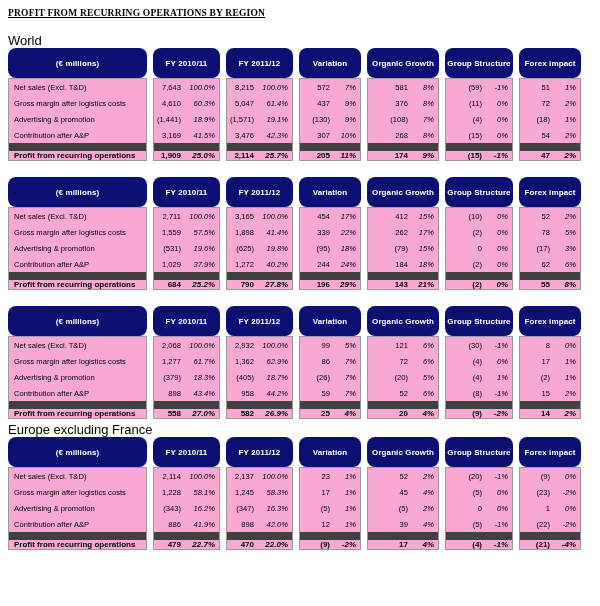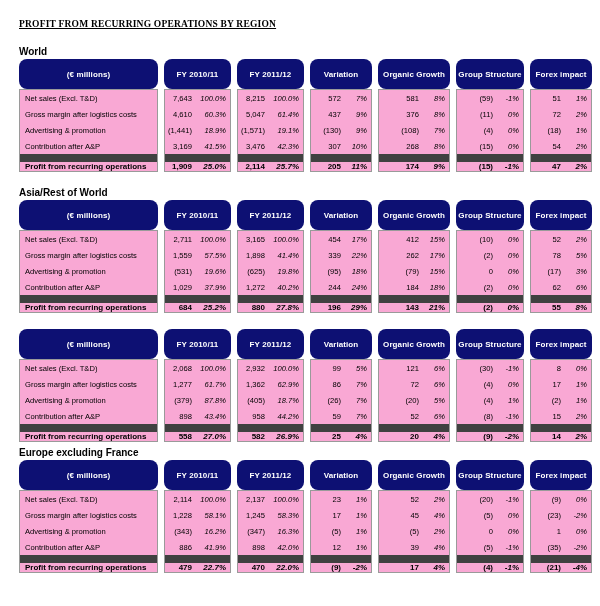--- a/index.html
+++ b/index.html
@@ -11,21 +11,21 @@
     width: 600px;
     height: 606px;
     font-family: "Liberation Sans", sans-serif;
     color: #000000;
     overflow: hidden;
   }
   .page {
     position: relative;
     width: 600px;
     height: 606px;
-    padding: 12px;
+    padding: 1px;
     box-sizing: border-box;
   }
 
   
   .doc-title {
     font-family: "Liberation Serif", serif;
     font-weight: bold;
     font-size: 9.5px;
     font-variant: small-caps;
     letter-spacing: 0.2px;
@@ -39,22 +39,22 @@
   .section {
     margin: 0 0 0 7px;
   }
   .section.s-world   { margin-top: 16px; }
   .section.s-asia    { margin-top: 16px; }
   .section.s-amer    { margin-top: 16px; }
   .section.s-europe  { margin-top: 6px; }
 
   .section-label {
     font-family: "Liberation Sans", sans-serif;
-    font-weight: bold;
-    font-size: 10px;
+    font-weight: normal;
+    font-size: 13px;
     line-height: 10px;
     margin-bottom: 2px;
     white-space: nowrap;
   }
 
   
   .tbl {
     display: grid;
     grid-template-columns:
       139px 6px
@@ -315,21 +315,20 @@
               <span class="p">2%</span>
             </div>
             <div class="row total">
               <span class="v">47</span>
               <span class="p">2%</span>
             </div>
           </div>
         </div>
       </div>
       <div class="section s-asia">
-        <div class="section-label">Asia/Rest of World</div>
         <div class="tbl">
           <div class="hcell">(€ millions)</div>
           <div class="gap hcell" style="background: rgb(255, 255, 255);"></div>
           <div class="hcell">FY 2010/11</div>
           <div class="gap hcell" style="background: rgb(255, 255, 255);"></div>
           <div class="hcell">FY 2011/12</div>
           <div class="gap hcell" style="background: rgb(255, 255, 255);"></div>
           <div class="hcell">Variation</div>
           <div class="gap hcell" style="background: rgb(255, 255, 255);"></div>
           <div class="hcell">Organic Growth</div>
@@ -389,21 +388,21 @@
             </div>
             <div class="row">
               <span class="v">(625)</span>
               <span class="p">19.8%</span>
             </div>
             <div class="row">
               <span class="v">1,272</span>
               <span class="p">40.2%</span>
             </div>
             <div class="row total">
-              <span class="v">880</span>
+              <span class="v">790</span>
               <span class="p">27.8%</span>
             </div>
           </div>
           <div class="gap"></div>
           <div class="bcell first num-col narrow">
             <div class="row">
               <span class="v">454</span>
               <span class="p">17%</span>
             </div>
             <div class="row">
@@ -531,21 +530,21 @@
             <div class="row">
               <span class="v">2,068</span>
               <span class="p">100.0%</span>
             </div>
             <div class="row">
               <span class="v">1,277</span>
               <span class="p">61.7%</span>
             </div>
             <div class="row">
               <span class="v">(379)</span>
-              <span class="p">87.8%</span>
+              <span class="p">18.3%</span>
             </div>
             <div class="row">
               <span class="v">898</span>
               <span class="p">43.4%</span>
             </div>
             <div class="row total">
               <span class="v">558</span>
               <span class="p">27.0%</span>
             </div>
           </div>
@@ -822,21 +821,21 @@
             </div>
             <div class="row">
               <span class="v">(23)</span>
               <span class="p">-2%</span>
             </div>
             <div class="row">
               <span class="v">1</span>
               <span class="p">0%</span>
             </div>
             <div class="row">
-              <span class="v">(35)</span>
+              <span class="v">(22)</span>
               <span class="p">-2%</span>
             </div>
             <div class="row total">
               <span class="v">(21)</span>
               <span class="p">-4%</span>
             </div>
           </div>
         </div>
       </div>
     </div>

